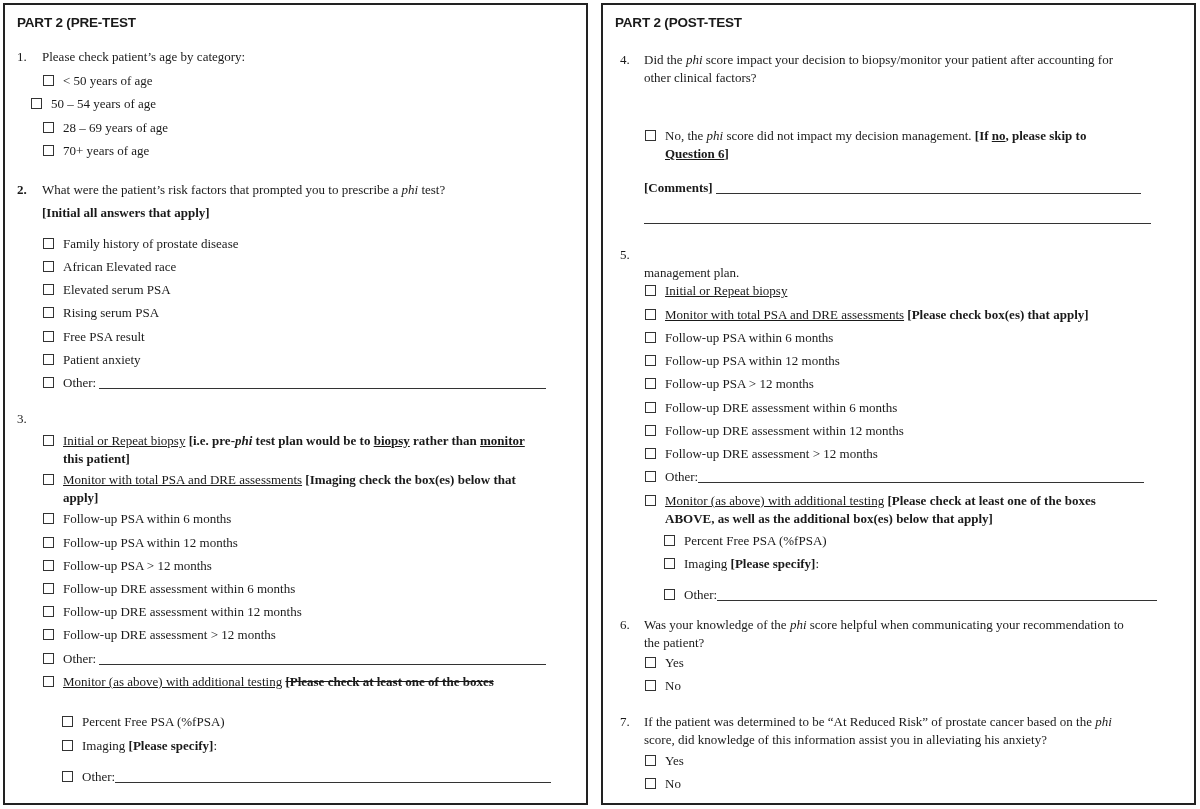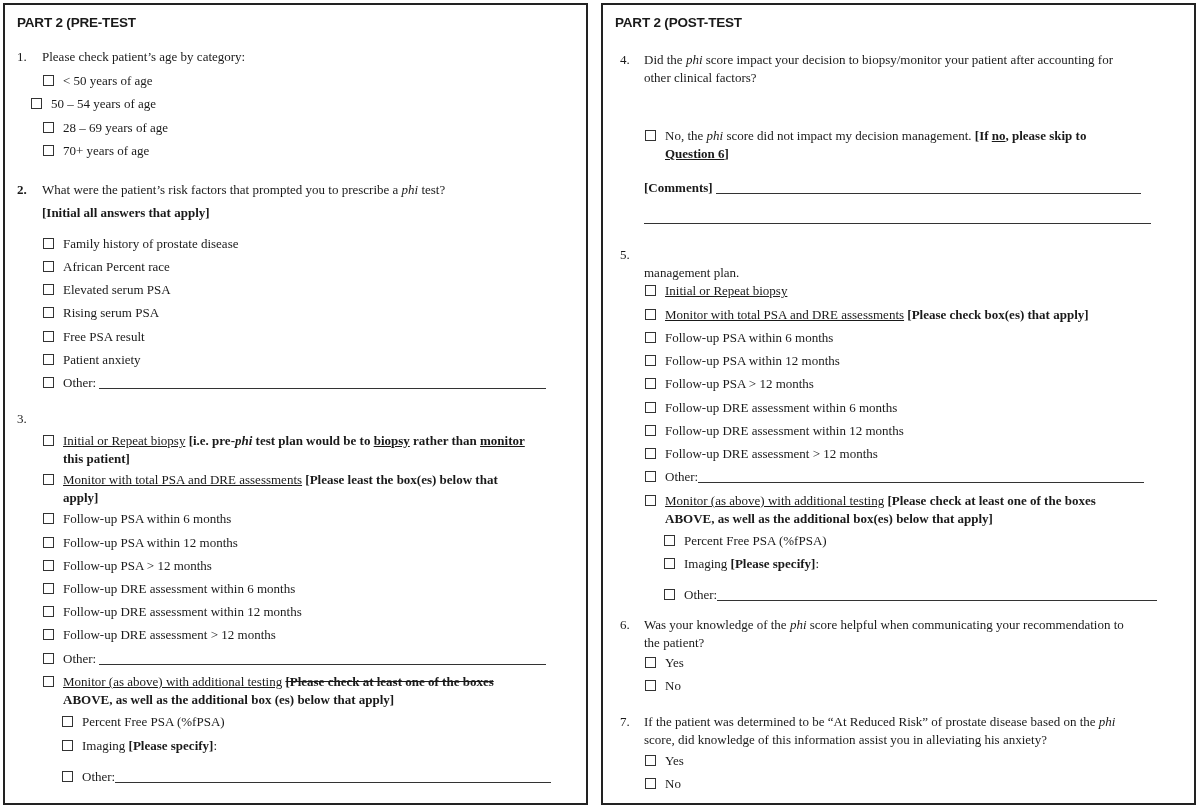--- a/index.html
+++ b/index.html
@@ -27,41 +27,40 @@
   <div class="line" style="left:37px;top:44px">Please check patient’s age by category:</div>
   <div class="line" style="left:38px;top:68px"><span class="box"></span><span>&lt; 50 years of age</span></div>
   <div class="line" style="left:26px;top:91px"><span class="box"></span><span>50 – 54 years of age</span></div>
   <div class="line" style="left:38px;top:115px"><span class="box"></span><span>28 – 69 years of age</span></div>
   <div class="line" style="left:38px;top:138px"><span class="box"></span><span>70+ years of age</span></div>
 
   <div class="line b" style="left:12px;top:177px">2.</div>
   <div class="line" style="left:37px;top:177px"><span>What were the patient’s risk factors that prompted you to prescribe a </span><span class="i">phi</span><span> test?</span></div>
   <div class="line b" style="left:37px;top:200px">[Initial all answers that apply]</div>
   <div class="line" style="left:38px;top:231px"><span class="box"></span><span>Family history of prostate disease</span></div>
-  <div class="line" style="left:38px;top:254px"><span class="box"></span><span>African Percent race</span></div>
+  <div class="line" style="left:38px;top:254px"><span class="box"></span><span>African Elevated race</span></div>
   <div class="line" style="left:38px;top:277px"><span class="box"></span><span>Elevated serum PSA</span></div>
   <div class="line" style="left:38px;top:300px"><span class="box"></span><span>Rising serum PSA</span></div>
   <div class="line" style="left:38px;top:324px"><span class="box"></span><span>Free PSA result</span></div>
   <div class="line" style="left:38px;top:347px"><span class="box"></span><span>Patient anxiety</span></div>
   <div class="line" style="left:38px;top:370px"><span class="box"></span><span>Other:</span> <span class="blank" style="width:447px"></span></div>
 
   <div class="line" style="left:12px;top:406px">3.</div>
   <div class="line" style="left:38px;top:428px"><span class="box"></span><span class="u">Initial or Repeat biopsy</span> <span class="b"><span>[i.e. pre-</span><span class="i">phi</span><span> test plan would be to </span><span class="u">biopsy</span><span> rather than </span><span class="u">monitor</span></span></div>
   <div class="line b" style="left:58px;top:446px">this patient]</div>
-  <div class="line" style="left:38px;top:467px"><span class="box"></span><span class="u">Monitor with total PSA and DRE assessments</span> <span class="b">[Please least the box(es) below that</span></div>
+  <div class="line" style="left:38px;top:467px"><span class="box"></span><span class="u">Monitor with total PSA and DRE assessments</span> <span class="b">[Imaging check the box(es) below that</span></div>
   <div class="line b" style="left:58px;top:485px">apply]</div>
   <div class="line" style="left:38px;top:506px"><span class="box"></span><span>Follow-up PSA within 6 months</span></div>
   <div class="line" style="left:38px;top:530px"><span class="box"></span><span>Follow-up PSA within 12 months</span></div>
   <div class="line" style="left:38px;top:553px"><span class="box"></span><span>Follow-up PSA &gt; 12 months</span></div>
   <div class="line" style="left:38px;top:576px"><span class="box"></span><span>Follow-up DRE assessment within 6 months</span></div>
   <div class="line" style="left:38px;top:599px"><span class="box"></span><span>Follow-up DRE assessment within 12 months</span></div>
   <div class="line" style="left:38px;top:622px"><span class="box"></span><span>Follow-up DRE assessment &gt; 12 months</span></div>
   <div class="line" style="left:38px;top:646px"><span class="box"></span><span>Other:</span> <span class="blank" style="width:447px"></span></div>
   <div class="line" style="left:38px;top:669px"><span class="box"></span><span class="u">Monitor (as above) with additional testing</span> <span class="b s">[Please check at least one of the boxes</span></div>
-  <div class="line b" style="left:58px;top:687px">ABOVE, as well as the additional box (es) below that apply]</div>
   <div class="line" style="left:57px;top:709px"><span class="box"></span><span>Percent Free PSA (%fPSA)</span></div>
   <div class="line" style="left:57px;top:733px"><span class="box"></span><span>Imaging</span> <span class="b">[Please specify]</span><span>:</span></div>
   <div class="line" style="left:57px;top:764px"><span class="box"></span><span>Other:</span><span class="blank" style="width:436px"></span></div>
 </div>
 
 <div id="panel-right" class="panel">
   <div class="part-title">PART 2 (POST-TEST</div>
 
   <div class="line" style="left:17px;top:47px">4.</div>
   <div class="line" style="left:41px;top:47px"><span>Did the </span><span class="i">phi</span><span> score impact your decision to biopsy/monitor your patient after accounting for</span></div>
@@ -88,17 +87,17 @@
   <div class="line" style="left:61px;top:551px"><span class="box"></span><span>Imaging</span> <span class="b">[Please specify]</span><span>:</span></div>
   <div class="line" style="left:61px;top:582px"><span class="box"></span><span>Other:</span><span class="blank" style="width:440px"></span></div>
 
   <div class="line" style="left:17px;top:612px">6.</div>
   <div class="line" style="left:41px;top:612px"><span>Was your knowledge of the </span><span class="i">phi</span><span> score helpful when communicating your recommendation to</span></div>
   <div class="line" style="left:41px;top:630px">the patient?</div>
   <div class="line" style="left:42px;top:650px"><span class="box"></span><span>Yes</span></div>
   <div class="line" style="left:42px;top:673px"><span class="box"></span><span>No</span></div>
 
   <div class="line" style="left:17px;top:709px">7.</div>
-  <div class="line" style="left:41px;top:709px"><span>If the patient was determined to be “At Reduced Risk” of prostate disease based on the </span><span class="i">phi</span></div>
+  <div class="line" style="left:41px;top:709px"><span>If the patient was determined to be “At Reduced Risk” of prostate cancer based on the </span><span class="i">phi</span></div>
   <div class="line" style="left:41px;top:727px">score, did knowledge of this information assist you in alleviating his anxiety?</div>
   <div class="line" style="left:42px;top:748px"><span class="box"></span><span>Yes</span></div>
   <div class="line" style="left:42px;top:771px"><span class="box"></span><span>No</span></div>
 </div>
 
 </body></html>

